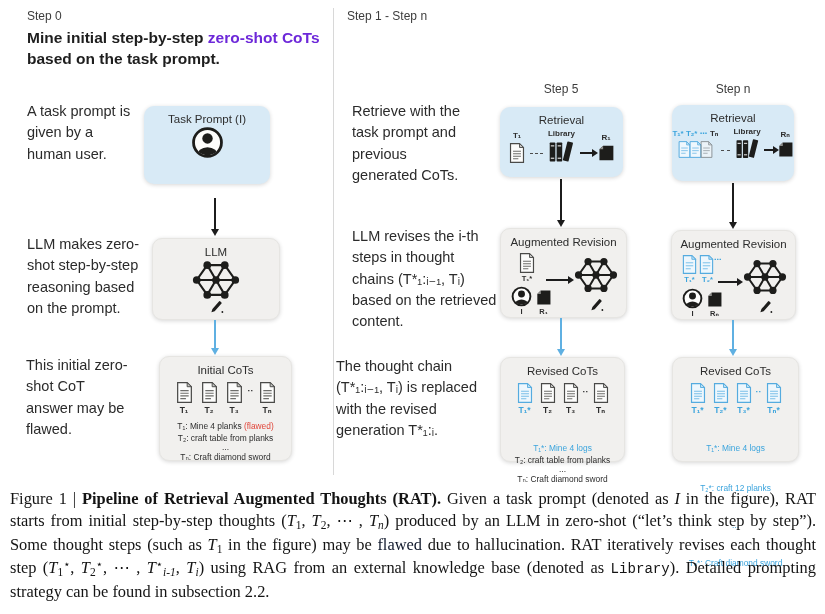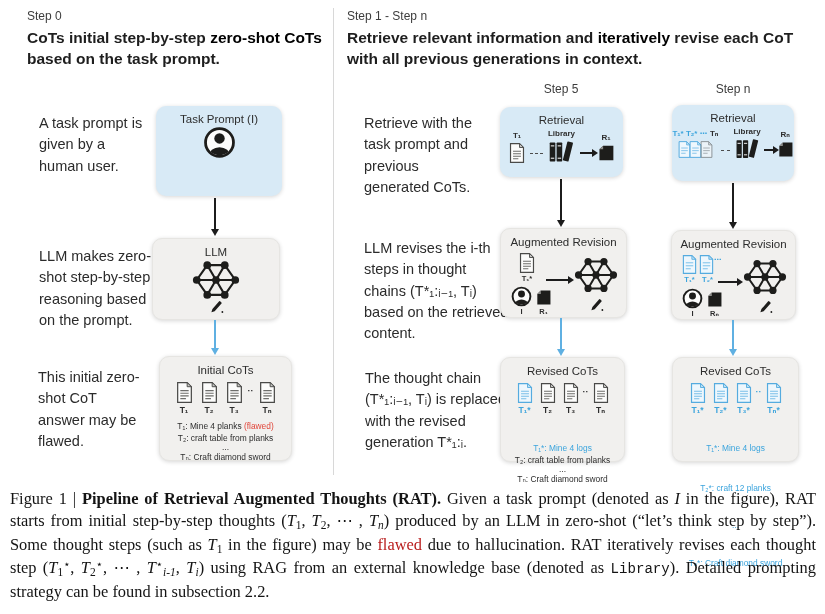--- a/index.html
+++ b/index.html
@@ -1,22 +1,22 @@
 <!DOCTYPE html>
 <html><head>
 <meta charset="utf-8">
 <style>
   html,body{margin:0;padding:0;background:#fff;}
   .page{position:relative;width:825px;height:614px;background:#ffffff;overflow:hidden;
         font-family:"Liberation Sans","DejaVu Sans",sans-serif;color:#2b2b2b;}
 
   .fig-label{position:absolute;font-size:12px;color:#3c3c3c;}
   .heading{position:absolute;margin:0;font-size:15.5px;font-weight:700;color:#1e1e1e;line-height:1.36;}
-  .heading .blue{color:#000000;}
-  .side{position:absolute;margin:12px;font-size:14.5px;color:#2b2b2b;line-height:1.47;}
+  .heading .blue{color:#6d28d9;}
+  .side{position:absolute;margin:0;font-size:14.5px;color:#2b2b2b;line-height:1.47;}
   .colhead{position:absolute;font-size:12px;color:#3c3c3c;transform:translateX(-50%);}
 
   .vdiv{position:absolute;left:333px;top:8px;width:1px;height:467px;background:#d8d8d8;}
 
   .box{position:absolute;border-radius:10px;box-shadow:0 1px 4px rgba(0,0,0,.16);}
   .bblue{background:#d8eaf6;}
   .bgray{background:#f1f0ee;border:1px solid #e6e5e2;}
   .box-title{font-size:11.5px;color:#2d2d2d;text-align:center;margin-top:7px;white-space:nowrap;}
 
   
@@ -73,36 +73,36 @@
   
   .cap{position:absolute;left:10px;top:488px;width:806px;margin:0;
        font-family:"Liberation Serif","DejaVu Serif","DejaVu Sans",serif;
        font-size:16.4px;line-height:1.36;color:#141414;text-align:justify;}
   .seg-n{}
   .seg-b{font-weight:700;}
   .seg-i{font-style:italic;}
   .seg-sub{font-size:.7em;vertical-align:-.25em;}
   .seg-subi{font-style:italic;font-size:.7em;vertical-align:-.25em;}
   .seg-sup{font-size:.7em;vertical-align:.45em;font-family:"DejaVu Sans",sans-serif;}
-  .seg-red{color:#b91c1c;}
+  .seg-red{color:#0f172a;}
   .seg-mono{font-family:"Liberation Mono","DejaVu Sans Mono",monospace;font-size:.86em;}
 </style>
 </head>
 <body>
 
 <div class="page">
 
   <div class="fig-label" style="left:27px;top:9px">Step 0</div>
-  <h2 class="heading" style="left:27px;top:27px;width:296px"><span>CoTs initial step-by-step </span><span class="blue">zero-shot CoTs</span><span> based on the task prompt.</span></h2>
+  <h2 class="heading" style="left:27px;top:27px;width:296px"><span>Mine initial step-by-step </span><span class="blue">zero-shot CoTs</span><span> based on the task prompt.</span></h2>
 
   <p class="side" style="left:27px;top:101px;width:110px">A task prompt is given by a human user.</p>
   <p class="side" style="left:27px;top:234px;width:124px">LLM makes zero-shot step-by-step reasoning based on the prompt.</p>
   <p class="side" style="left:26px;top:355px;width:106px">This initial zero-shot CoT answer may be flawed.</p>
 
-  <div class="box bblue" style="left:156px;top:106px;width:126px;height:90px">
+  <div class="box bblue" style="left:144px;top:106px;width:126px;height:78px">
     <div class="box-title">Task Prompt (I)</div>
     <div style="display:flex;justify-content:center;margin-top:1px">
       <svg viewBox="0 0 26 26" width="33" height="33">
         <defs>
             <clipPath id="pc1">
               <circle cx="13" cy="13" r="10"></circle>
             </clipPath>
           </defs>
         <circle cx="13" cy="13" r="11" fill="#fdfdfc" stroke="#1d1d1b" stroke-width="2.2"></circle>
         <g clip-path="url(#pc1)" fill="#1d1d1b">
@@ -185,28 +185,27 @@
       <div class="cline"><span>T₁: Mine 4 planks </span><span class="red">(flawed)</span></div>
       <div class="cline">T₂: craft table from planks</div>
       <div class="cline dots">...</div>
       <div class="cline">Tₙ: Craft diamond sword</div>
     </div>
   </div>
 
   <div class="vdiv"></div>
 
   <div class="fig-label" style="left:347px;top:9px">Step 1 - Step n</div>
-  <h2 class="heading" style="left:347px;top:27px;width:452px"><span>Retrieve relevant information and </span><span class="blue">iteratively</span><span> revise each CoT with all previous generations in context.</span></h2>
 
   <div class="colhead" style="left:561px;top:82px">Step 5</div>
   <div class="colhead" style="left:733px;top:82px">Step n</div>
 
   <p class="side" style="left:352px;top:226px;width:148px">LLM revises the i-th steps in thought chains (T*₁:ᵢ₋₁, Tᵢ) based on the retrieved content.</p>
   <p class="side" style="left:352px;top:101px;width:122px">Retrieve with the task prompt and previous generated CoTs.</p>
-  <p class="side" style="left:353px;top:356px;width:152px">The thought chain (T*₁:ᵢ₋₁, Tᵢ) is replaced with the revised generation T*₁:ᵢ.</p>
+  <p class="side" style="left:336px;top:356px;width:152px">The thought chain (T*₁:ᵢ₋₁, Tᵢ) is replaced with the revised generation T*₁:ᵢ.</p>
 
   <div class="box bblue" style="left:500px;top:107px;width:123px;height:70px">
     <div class="box-title">Retrieval</div>
     <div class="retr-row">
       <div class="runit">
         <div class="ulabel">T₁</div>
         <svg class="doc" viewBox="0 0 20 24" width="18" height="22">
             <path class="body" d="M2.8 1.5 H12.8 L17.2 5.9 V22.5 H2.8 Z"></path>
             <path class="fold" d="M12.8 1.5 V5.9 H17.2 Z"></path>
             <path class="ln" d="M5.6 10 H14.4 M5.6 12.8 H14.4 M5.6 15.6 H14.4 M5.6 18.4 H11.5"></path>

